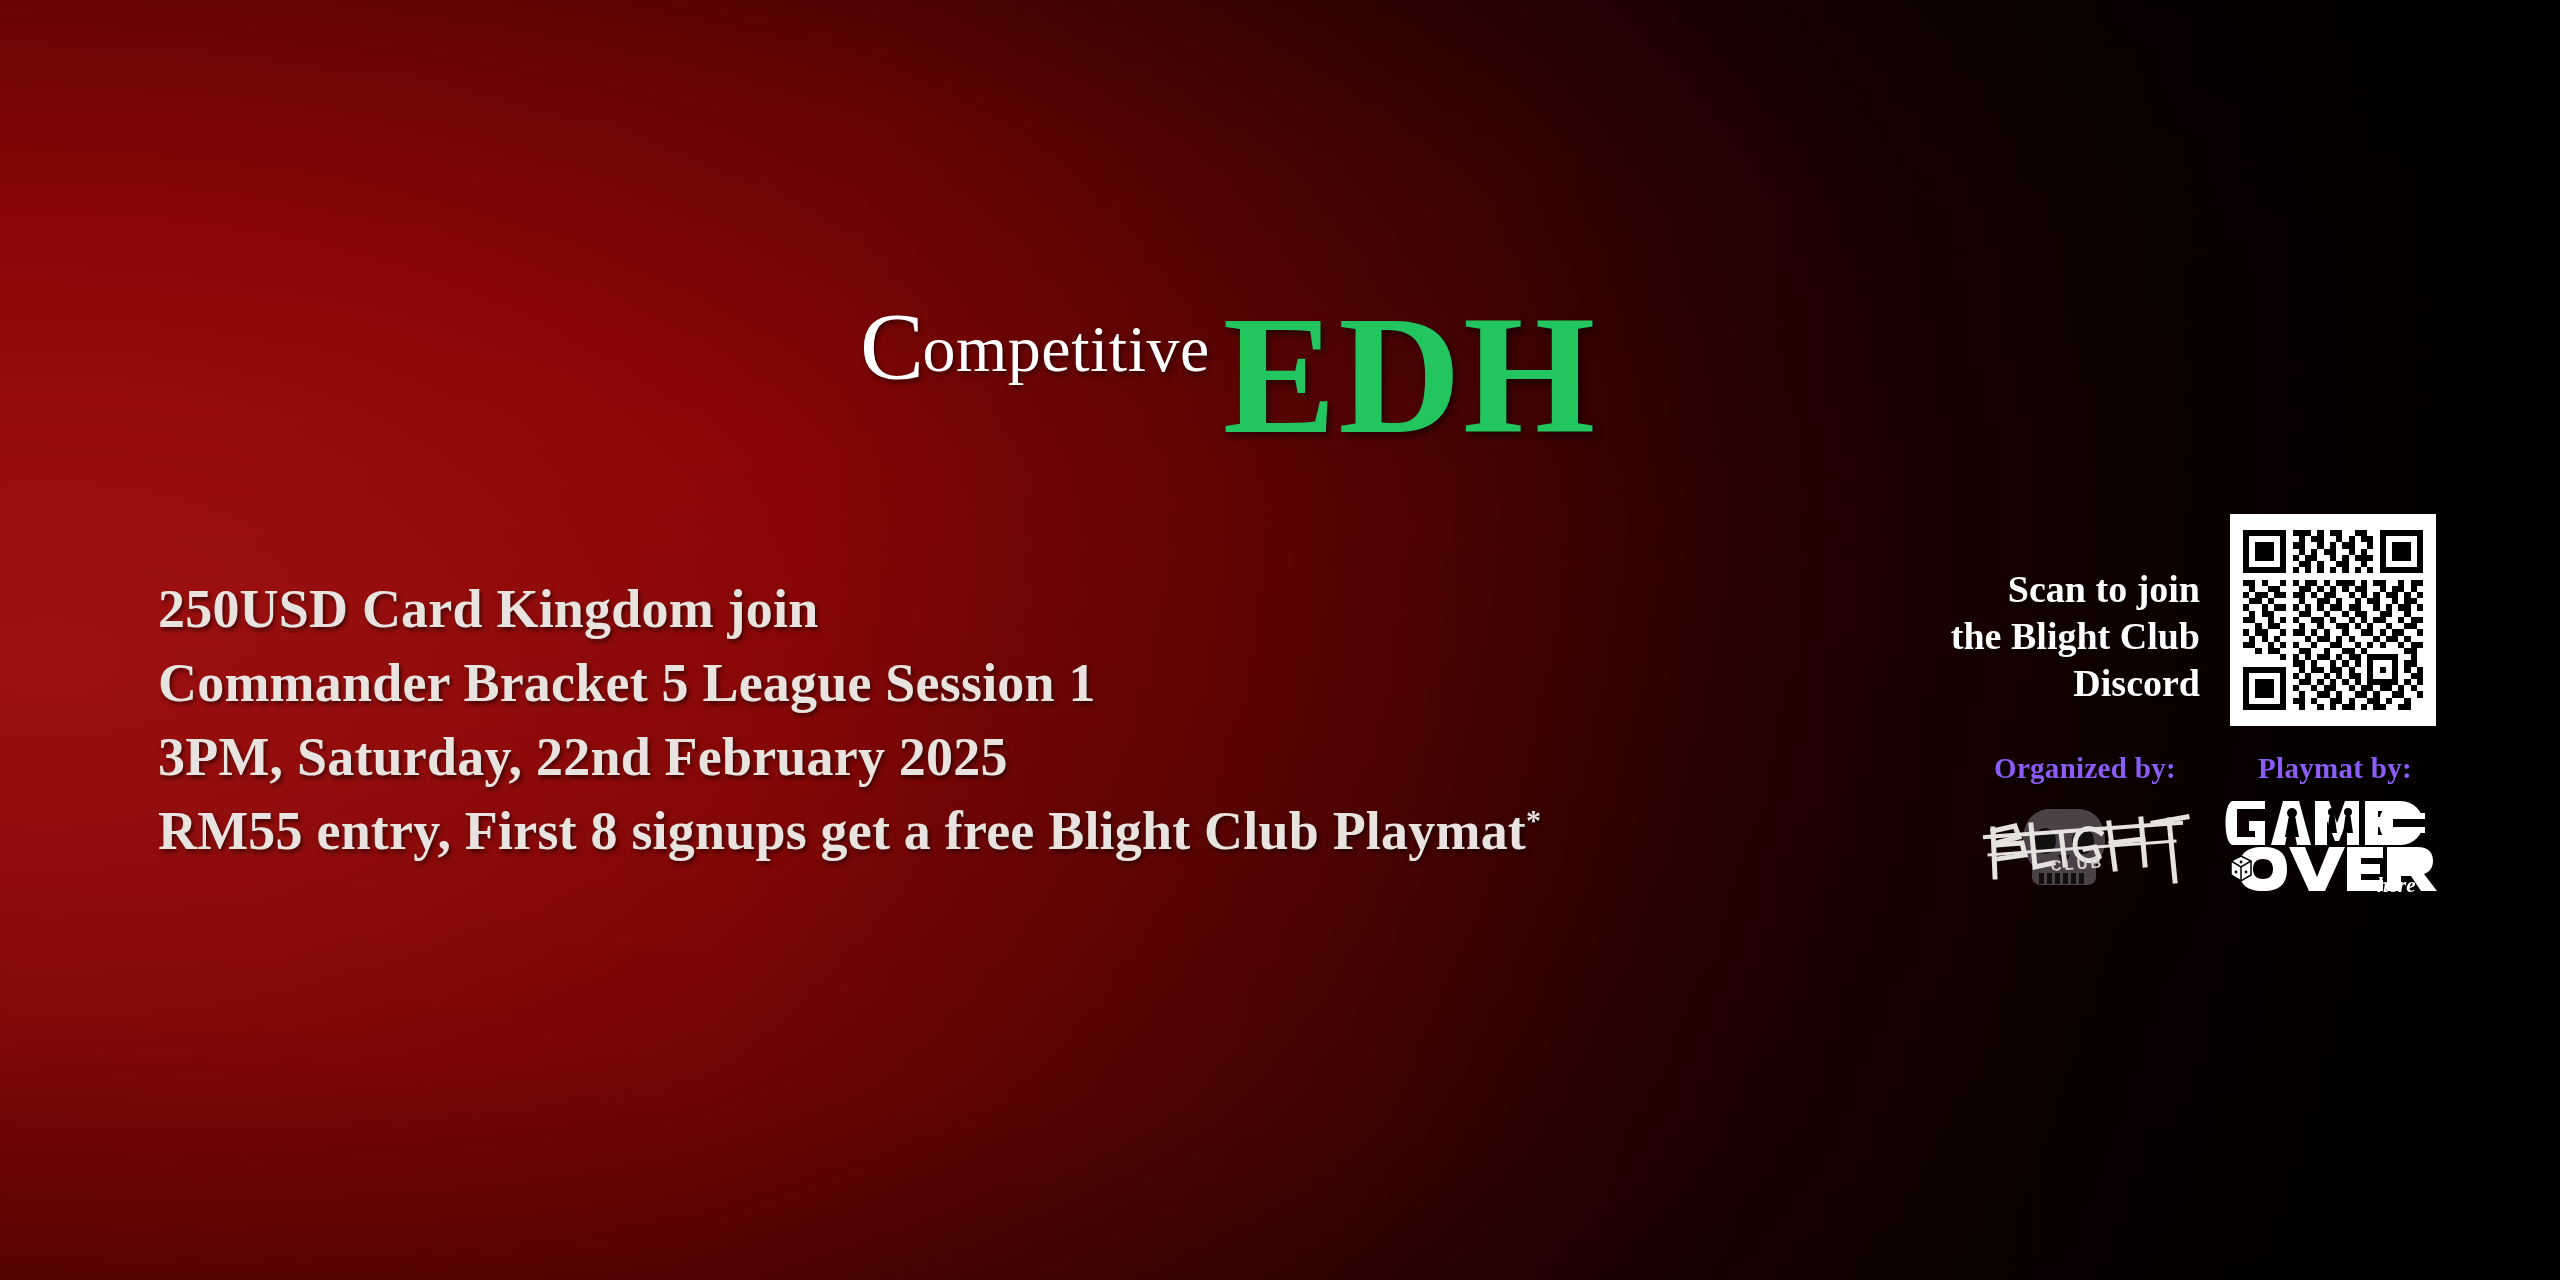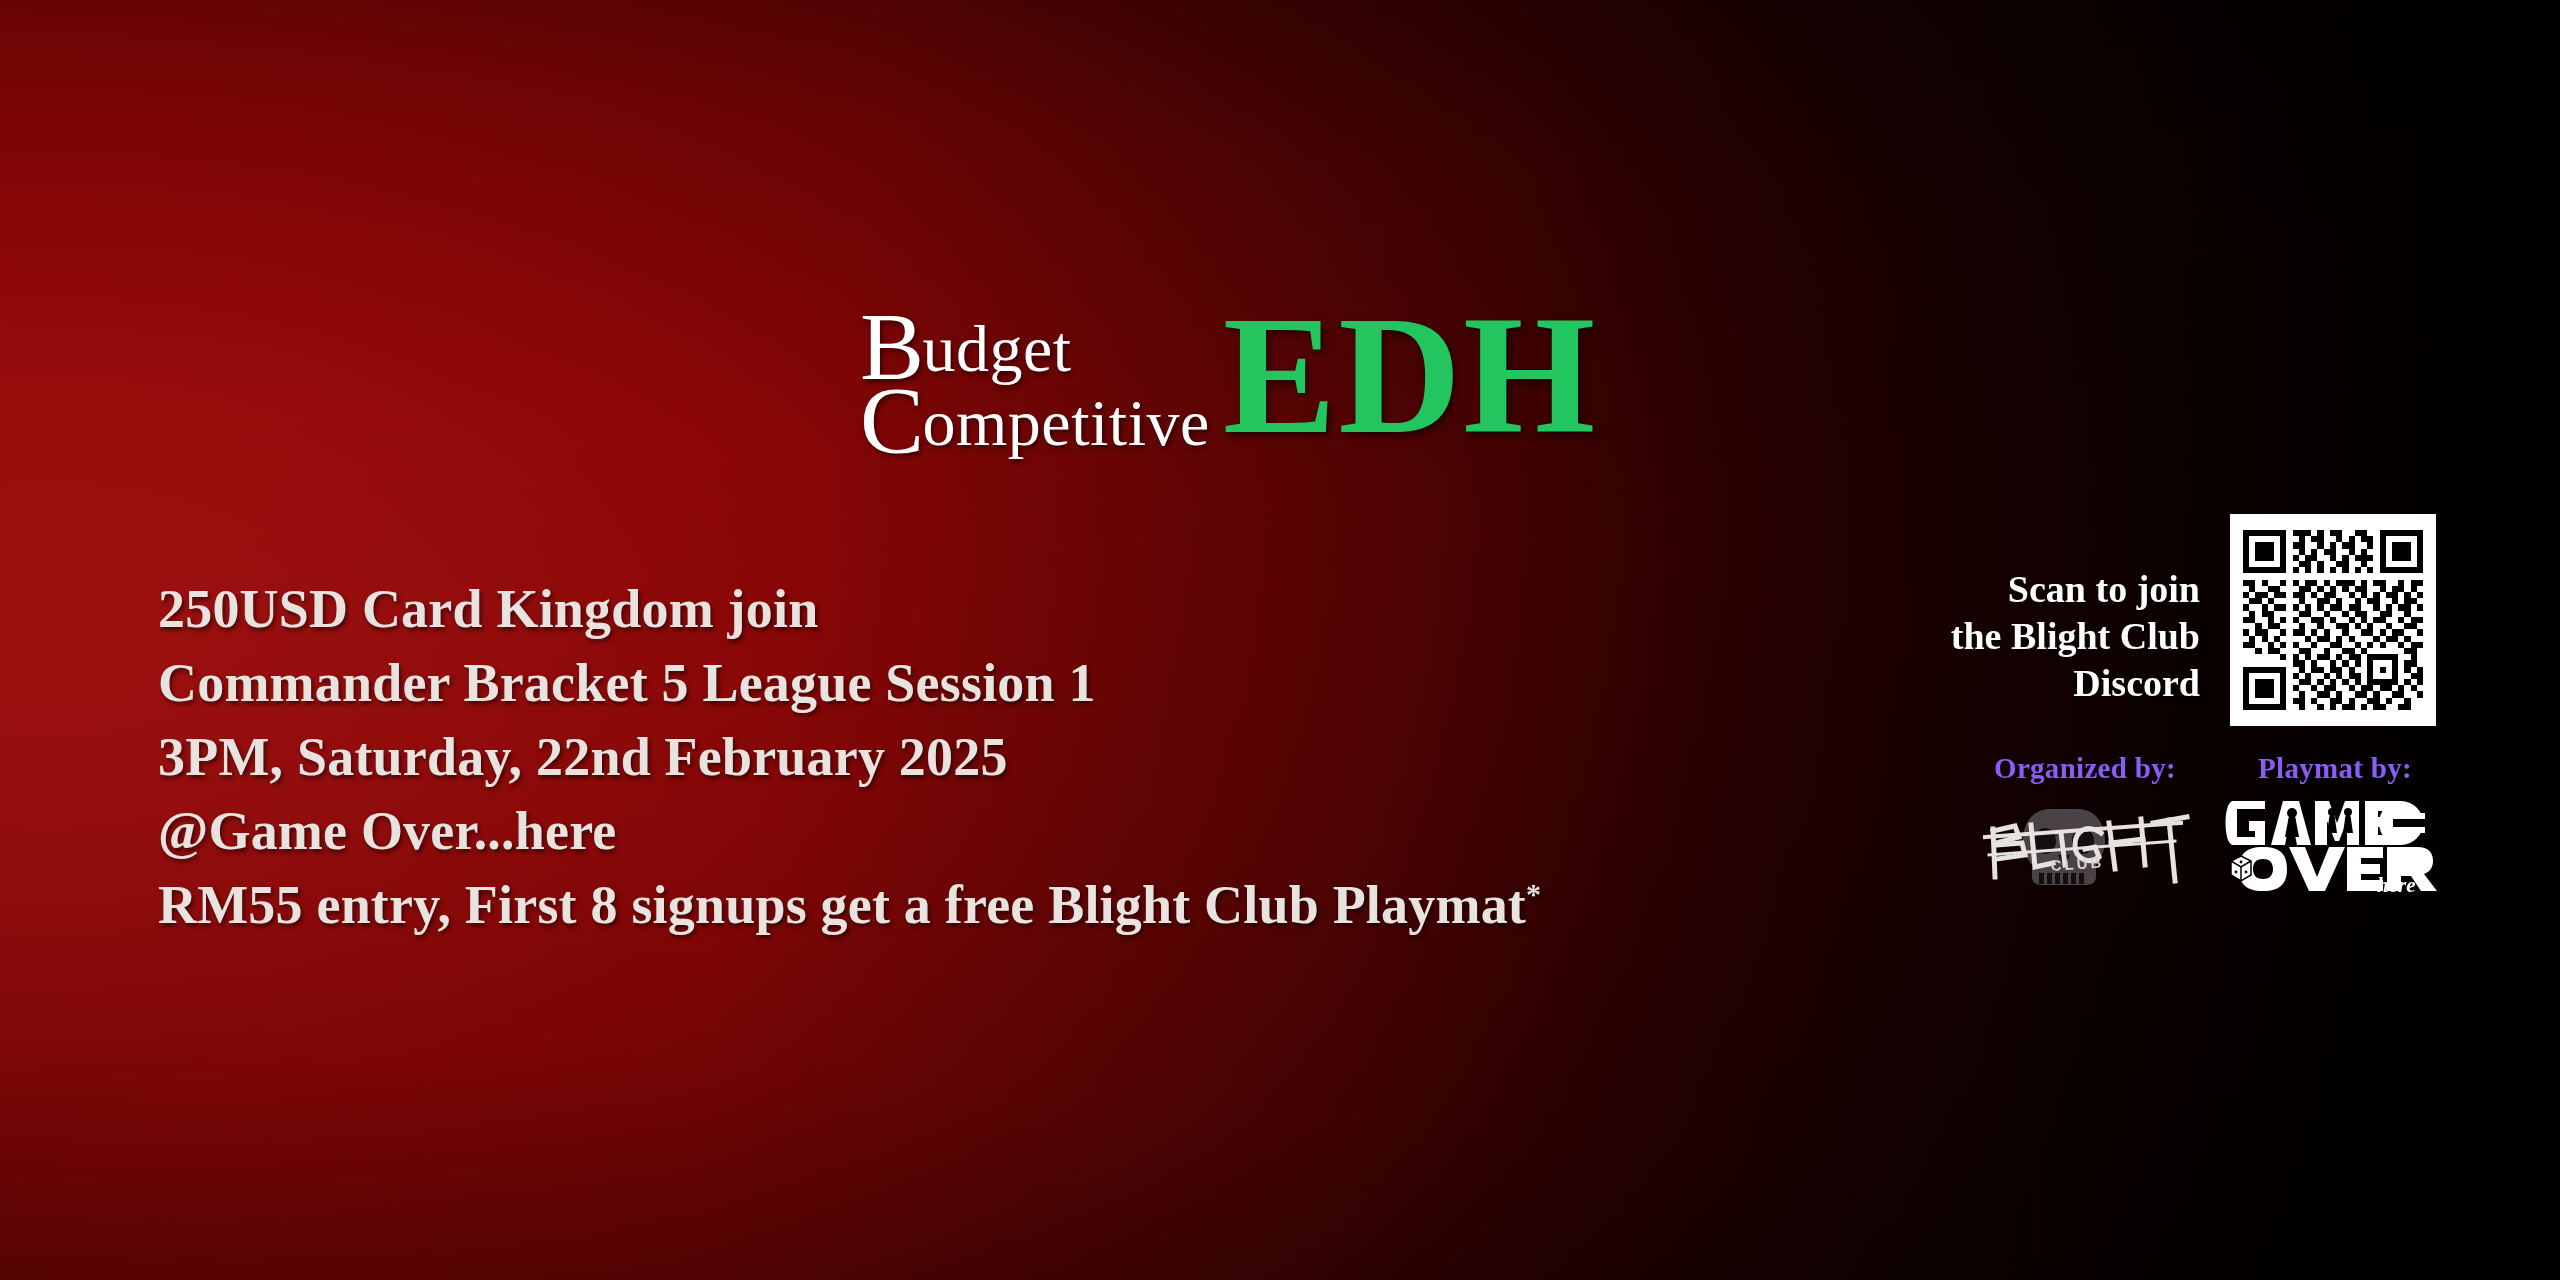--- a/index.html
+++ b/index.html
@@ -168,31 +168,29 @@
 
 <div id="banner">
 
   <div class="bg-base"></div>
   <div class="bg-red"></div>
   <div class="bg-darken-right"></div>
   <div class="bg-darken-top"></div>
 
   <div id="title-block">
     <div class="title-stack">
-      <div class="title-line cursor-none"><span class="cap">B</span><span>udget</span></div>
       <div class="title-line cursor-none"><span class="cap">C</span><span>ompetitive</span></div>
     </div>
     <div class="title-edh cursor-none">EDH</div>
   </div>
 
   <div id="info-lines">
     <div class="info-line">250USD Card Kingdom join</div>
     <div class="info-line">Commander Bracket 5 League Session 1</div>
     <div class="info-line">3PM, Saturday, 22nd February 2025</div>
-    <div class="info-line">@Game Over...here</div>
     <div class="info-line"><span>RM55 entry, First 8 signups get a free Blight Club Playmat</span><sup>*</sup></div>
   </div>
 
   <div id="scan-block">
     <div class="scan-text">
       <div>Scan to join</div>
       <div>the Blight Club</div>
       <div>Discord</div>
     </div>
     <div class="qr-wrap">

